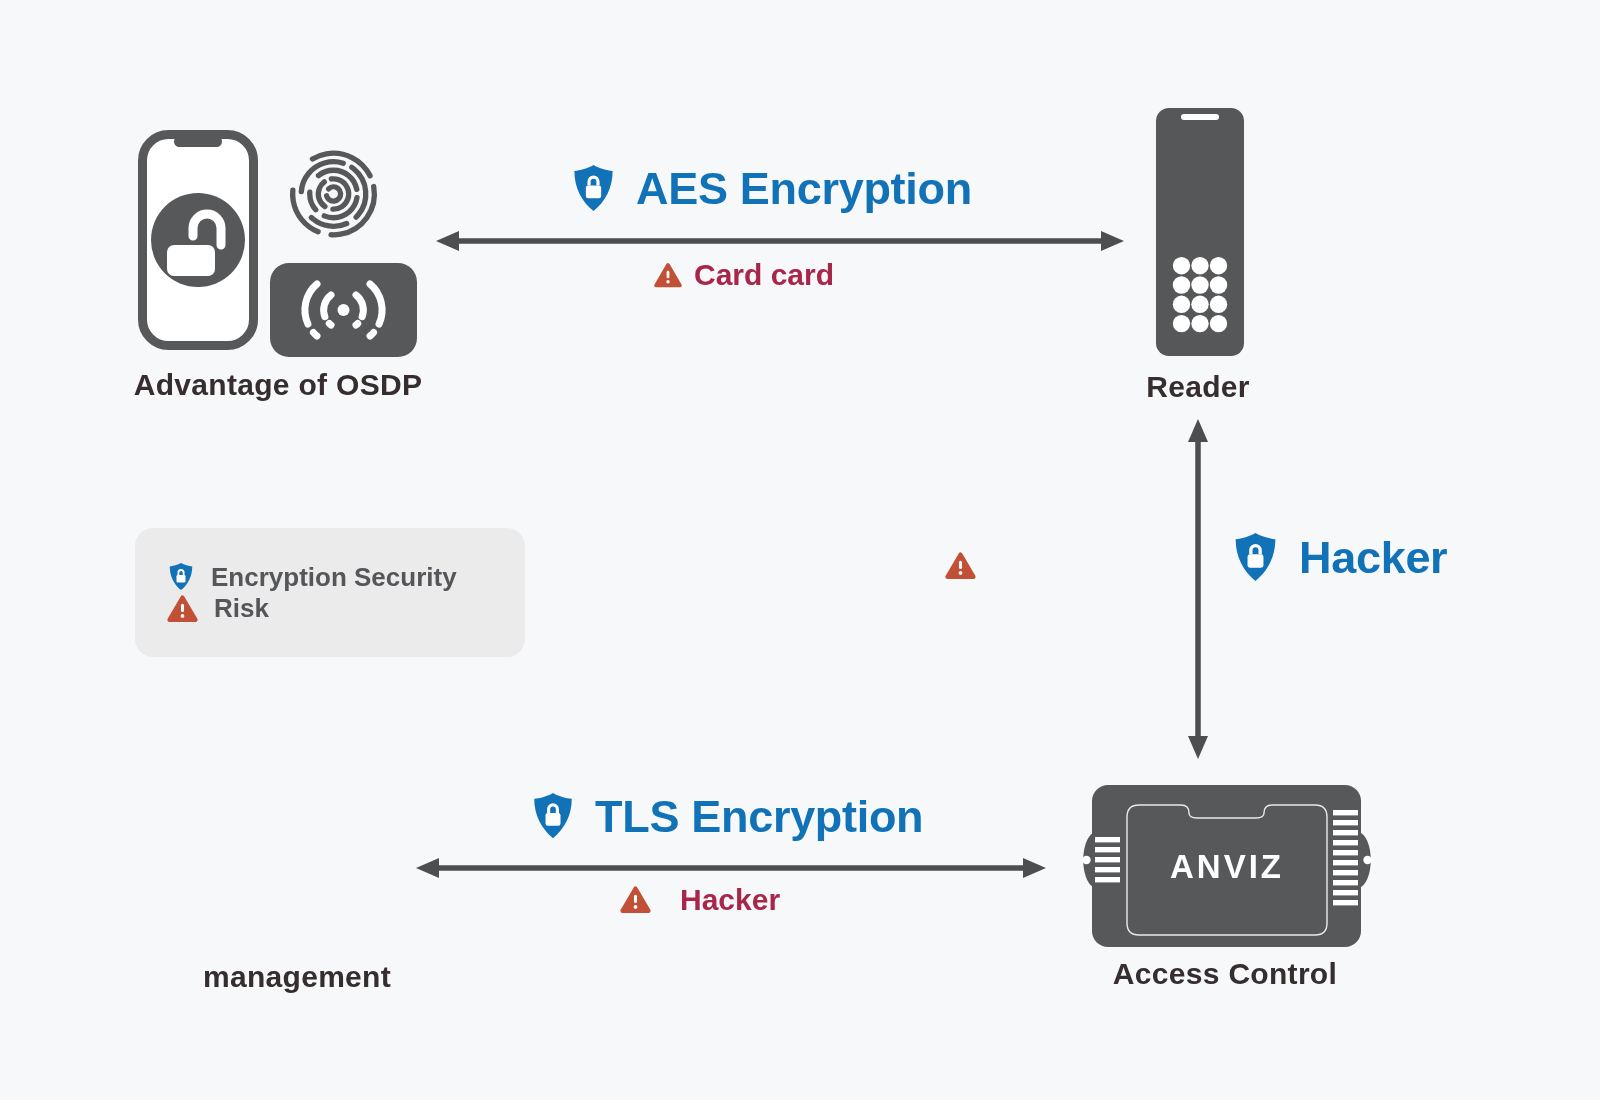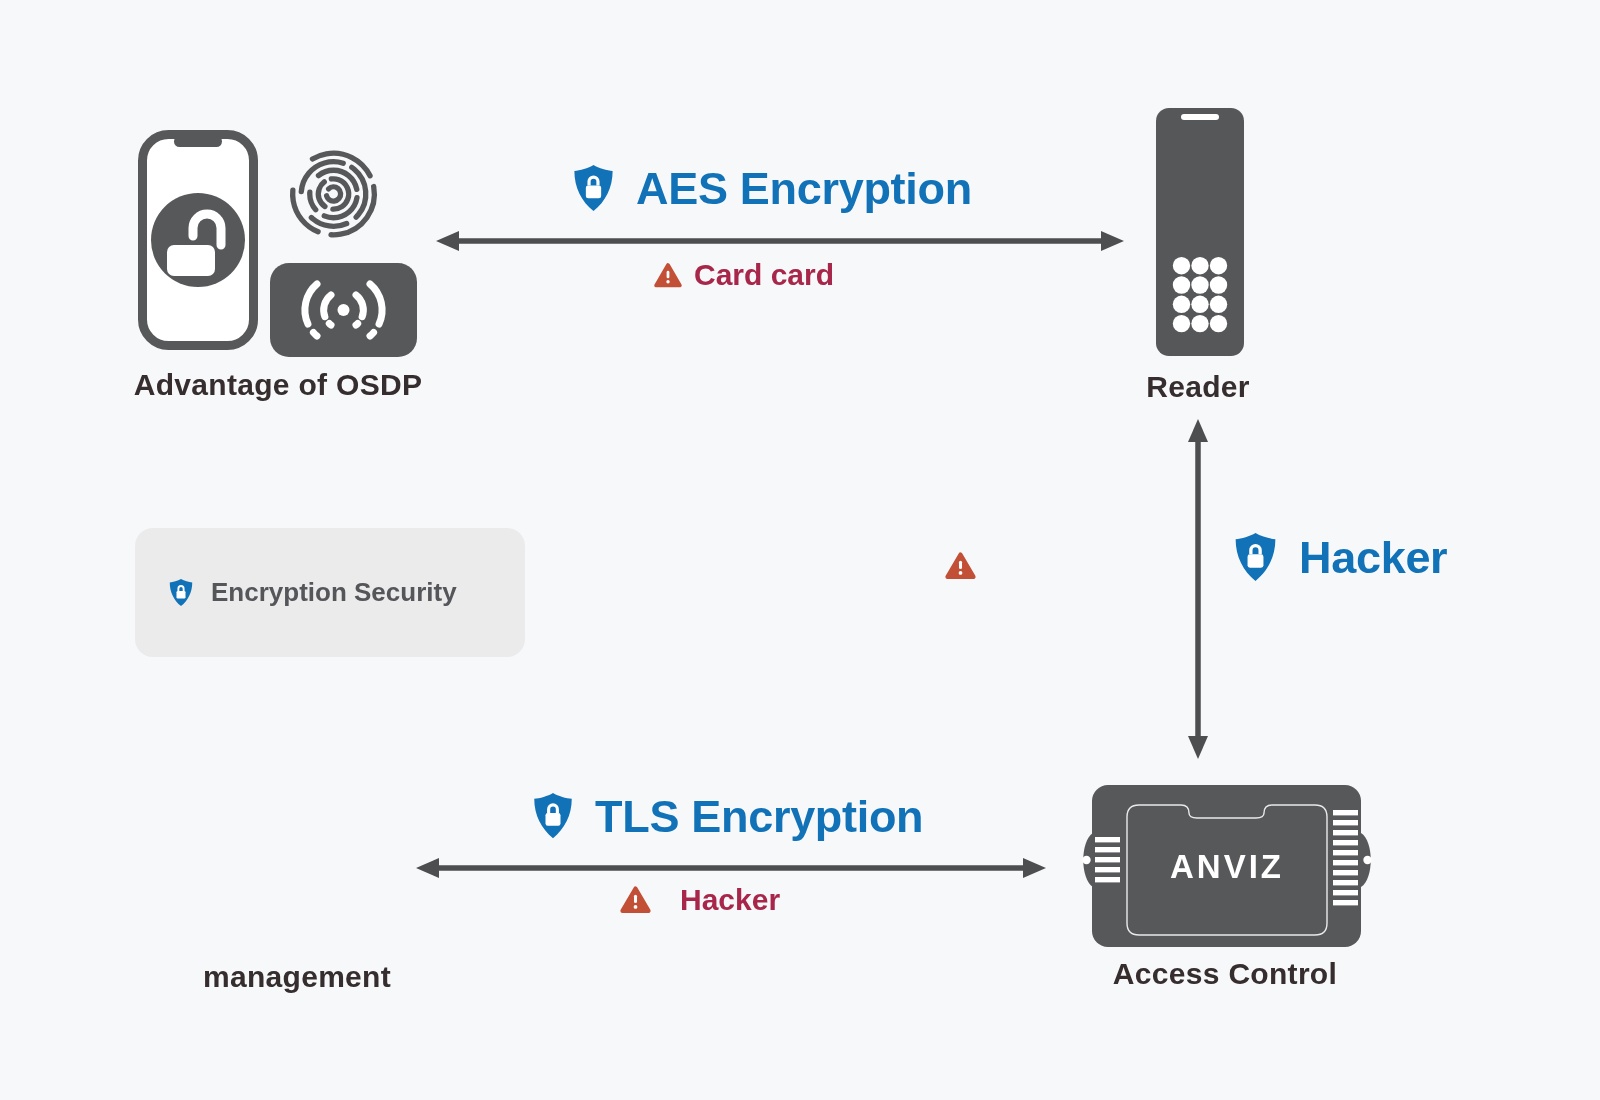--- a/index.html
+++ b/index.html
@@ -118,20 +118,28 @@
   <div class="abs node-label" style="left:1098px;top:370px;width:200px;">Reader</div>
 
   <div class="abs legend-box" style="left:135px;top:528px;">
     <div class="legend-row">
       <svg width="30" height="32" viewBox="0 0 24 25">
         <path d="M12 1.2C14.5 2.7 18.4 3.8 21 4c0 7.8-3.4 14.4-9 18.9C6.4 18.4 3 11.8 3 4c2.6-.2 6.5-1.3 9-2.8z" fill="#1172b8"></path>
         <rect x="8.4" y="10.8" width="7.2" height="6.1" rx="1.1" fill="#ffffff"></rect>
         <path d="M9.9 10.8V9a2.1 2.1 0 0 1 4.2 0v1.8" fill="none" stroke="#ffffff" stroke-width="1.5"></path>
       </svg>
       <span class="legend-label">Encryption Security</span>
+    </div>
+    <div class="legend-row">
+      <svg width="33" height="31" viewBox="0 0 24 22">
+        <path d="M12 3 21.5 19.3H2.5z" fill="#c25037" stroke="#c25037" stroke-width="3" stroke-linejoin="round"></path>
+        <rect x="10.9" y="7.6" width="2.2" height="6" rx="1.1" fill="#ffffff"></rect>
+        <circle cx="12" cy="16.4" r="1.35" fill="#ffffff"></circle>
+      </svg>
+      <span class="legend-label">Risk</span>
     </div>
   </div>
 
   <div class="abs" style="left:1183px;top:417px;">
     <svg width="30" height="344" viewBox="0 0 30 344">
       <line x1="15" y1="20" x2="15" y2="324" stroke="#4d4e50" stroke-width="5.5"></line>
       <polygon points="15,2 5,25 25,25" fill="#4d4e50"></polygon>
       <polygon points="15,342 5,319 25,319" fill="#4d4e50"></polygon>
     </svg>
   </div>

